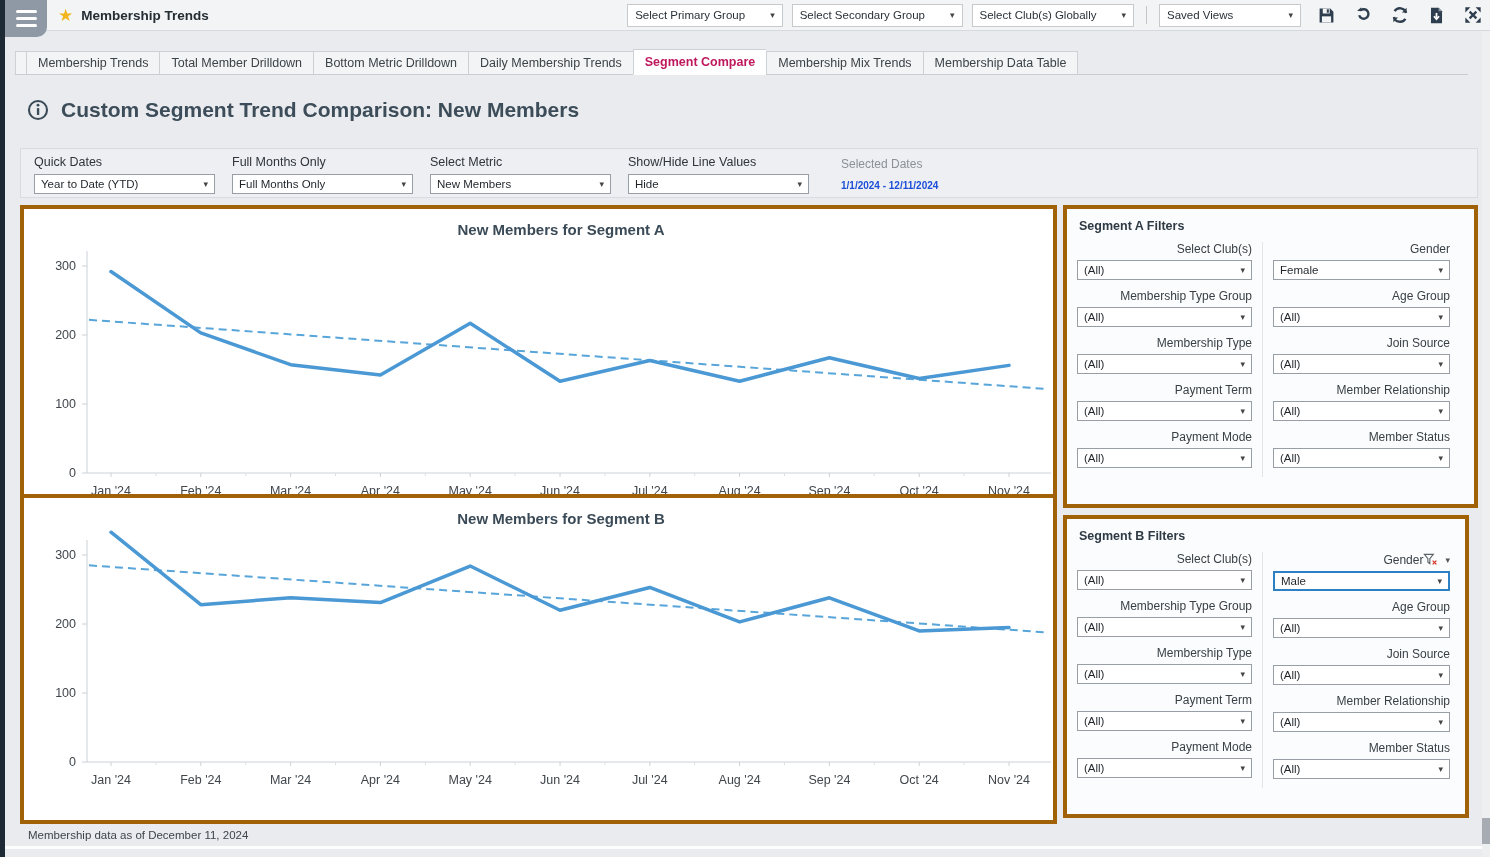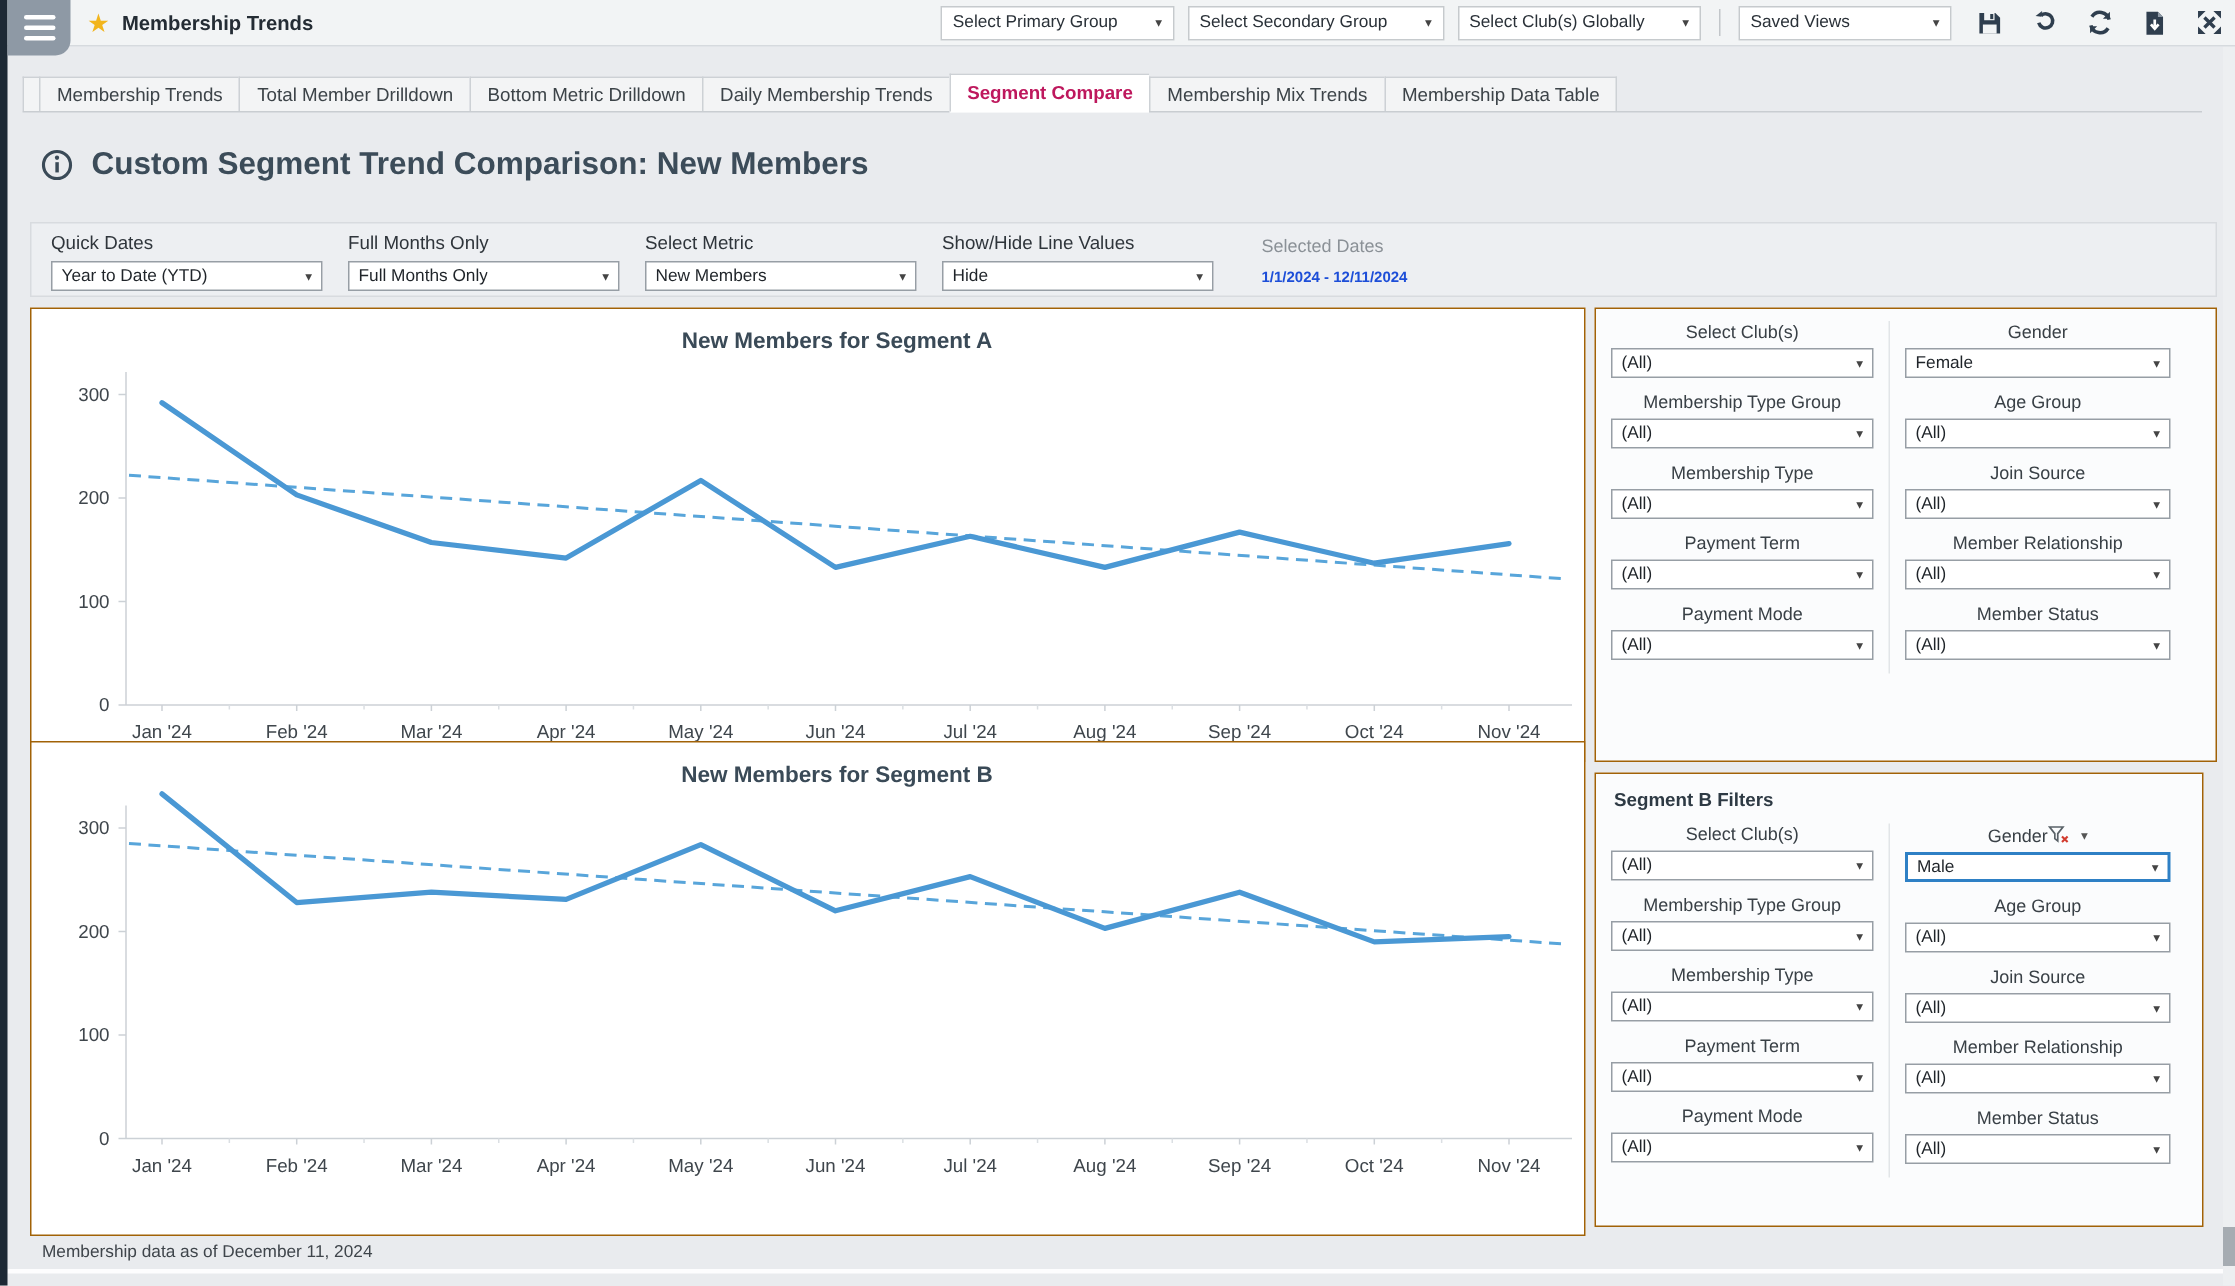--- a/index.html
+++ b/index.html
@@ -51,29 +51,29 @@
        border:1px solid #979ea5;height:20px;box-sizing:border-box;padding:0 6px;font-size:11.5px;
        color:#1f2429;cursor:pointer}
   .sel .selval{white-space:nowrap;overflow:hidden}
   .sel .caret{font-size:9px;color:#444;margin-left:4px}
   .sel.hl{border:2px solid #2e80c5}
   .seldates{margin-left:15px;padding-top:2px}
   .sd-label{font-size:12px;color:#8b9197;margin-bottom:9px}
   .sd-value{font-size:10px;font-weight:bold;color:#1d4ed8}
 
   
-  .panel{position:absolute;background:#fff;border:1px solid #a16207;box-sizing:border-box}
+  .panel{position:absolute;background:#fff;border:4px solid #a16207;box-sizing:border-box}
   .chartpanel svg{position:absolute;left:0;top:0}
   .segpanel{background:#fbfcfd;padding:8px 0 0 0}
   .segtitle{font-size:12.5px;font-weight:bold;color:#2e3a44;padding:2px 0 9px 12px}
   .segcols{display:flex}
   .segcol{width:195px;padding:0 10px;box-sizing:border-box}
   .segcol2{border-left:1px solid #e2e5e8;width:198px}
   .field{margin-bottom:9px}
-  .labelrow{display:flex;align-items:center;justify-content:center;margin-bottom:4px}
+  .labelrow{display:flex;align-items:center;justify-content:flex-end;margin-bottom:4px}
   .labelrow .flabel{margin-bottom:0;font-size:12px;color:#39404600;color:#394046}
   .labelrow .icons{display:flex;align-items:center;gap:7px}
   .labelrow .caret2{font-size:9px;color:#555;cursor:pointer}
 
   
   .ctitle{font-family:"Liberation Sans",sans-serif;font-size:15px;font-weight:bold;fill:#3a4a57}
   .tick{font-family:"Liberation Sans",sans-serif;font-size:12.5px;fill:#3f464c}
 
   
   .footer{position:absolute;left:28px;top:829px;font-size:11.5px;color:#3f454b}
@@ -244,20 +244,21 @@
       <line x1="895.1999999999999" y1="264" x2="895.1999999999999" y2="268" stroke="#ccd1d6"></line>
       <line x1="940.0999999999999" y1="264" x2="940.0999999999999" y2="267" stroke="#dbdfe3"></line>
       <text x="895.1999999999999" y="286" text-anchor="middle" class="tick">Oct '24</text>
       <line x1="985" y1="264" x2="985" y2="268" stroke="#ccd1d6"></line>
       <text x="985" y="286" text-anchor="middle" class="tick">Nov '24</text>
       <polyline points="65,110.82 1021,179.82" fill="none" stroke="#58a5da" stroke-width="2" stroke-dasharray="8 5"></polyline>
       <polyline points="87,62.51999999999998 176.8,123.93 266.6,155.67000000000002 356.4,166.01999999999998 446.2,114.26999999999998 536,172.23 625.8,151.53 715.6,172.23 805.4,148.77 895.1999999999999,169.47 985,156.36" fill="none" stroke="#4a98d4" stroke-width="3.5" stroke-linejoin="round" stroke-linecap="round"></polyline>
     </svg>
 </div>
 <div class="panel segpanel" style="left:1063px;top:205px;width:415px;height:303px" id="seg0">
+    <div class="segtitle">Segment A Filters</div>
     <div class="segcols">
       <div class="segcol">
         <div class="field">
           <div class="labelrow">
             <div class="flabel">Select Club(s)</div>
           </div>
           <div class="sel">
             <span class="selval">(All)</span>
             <span class="caret">▾</span>
           </div>

